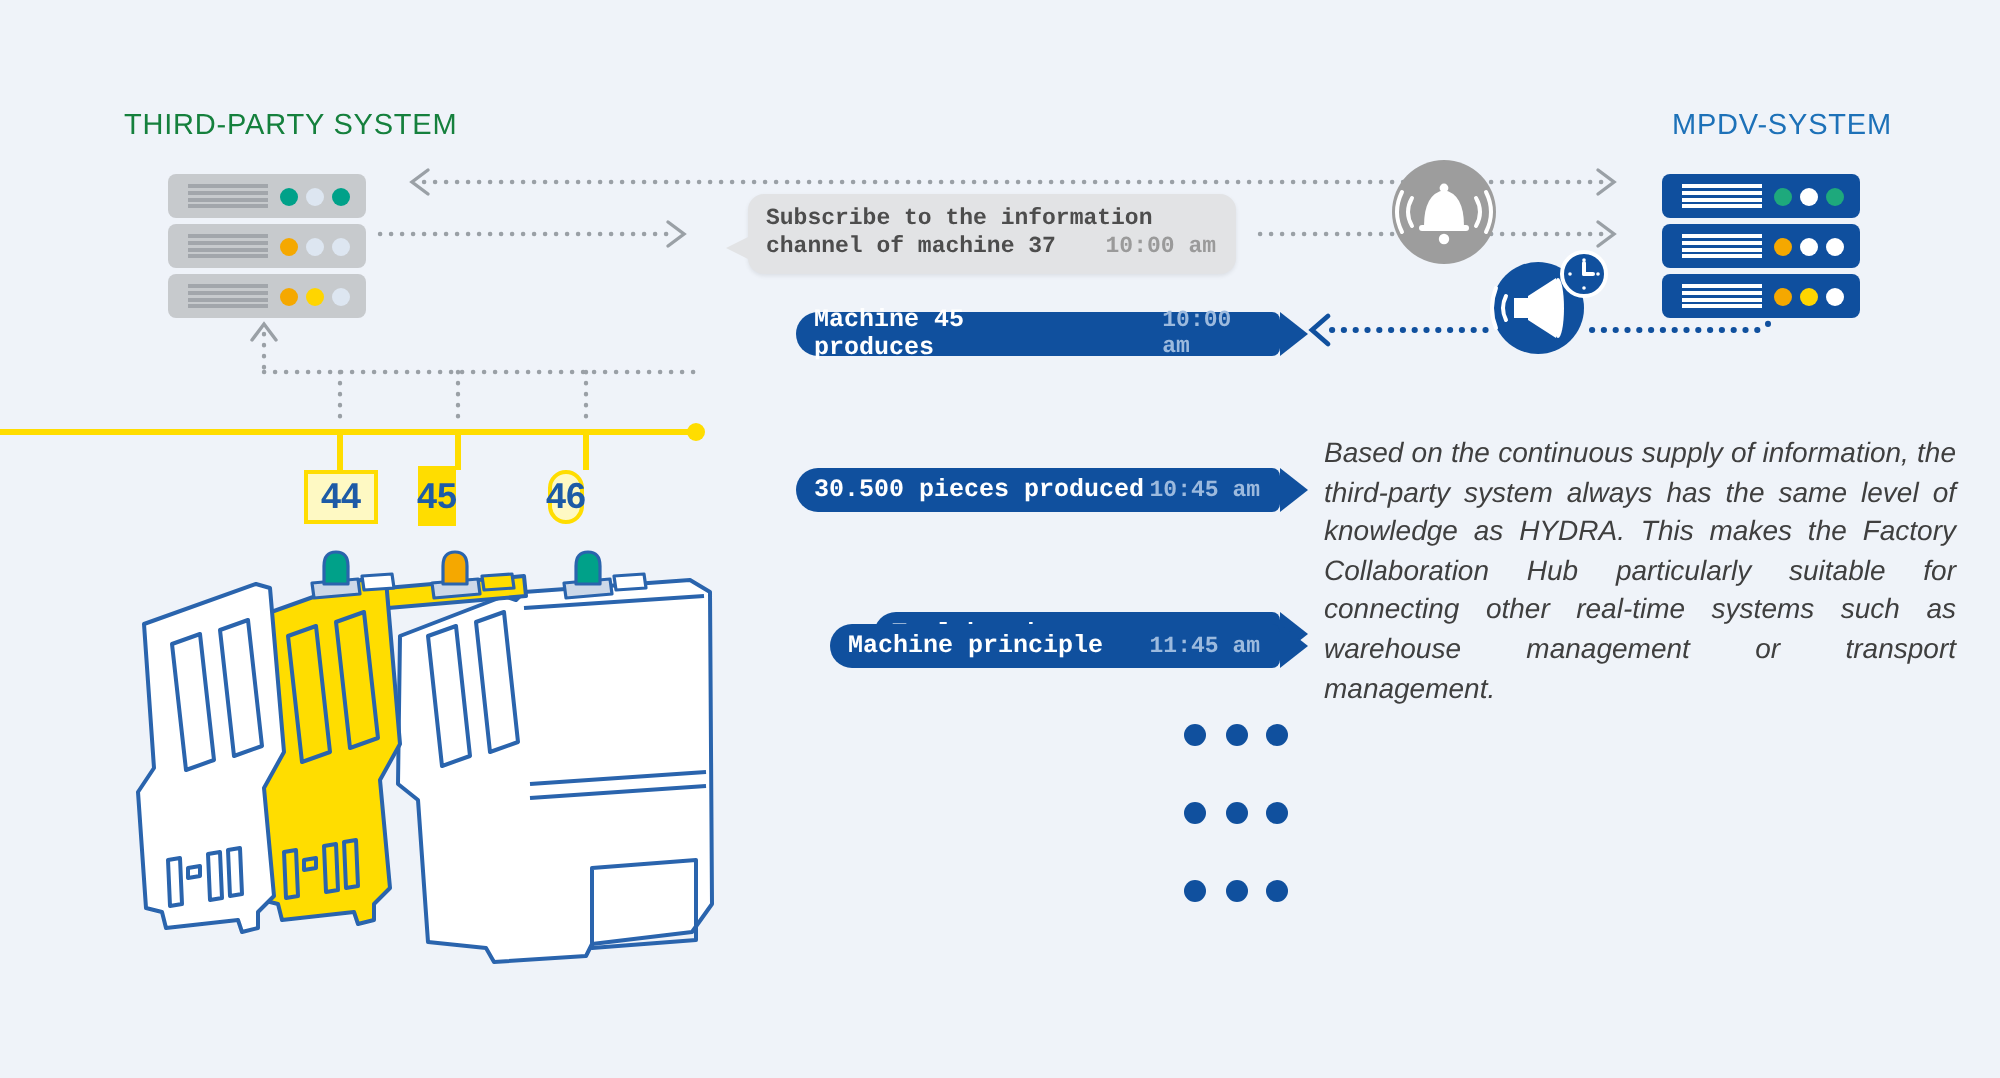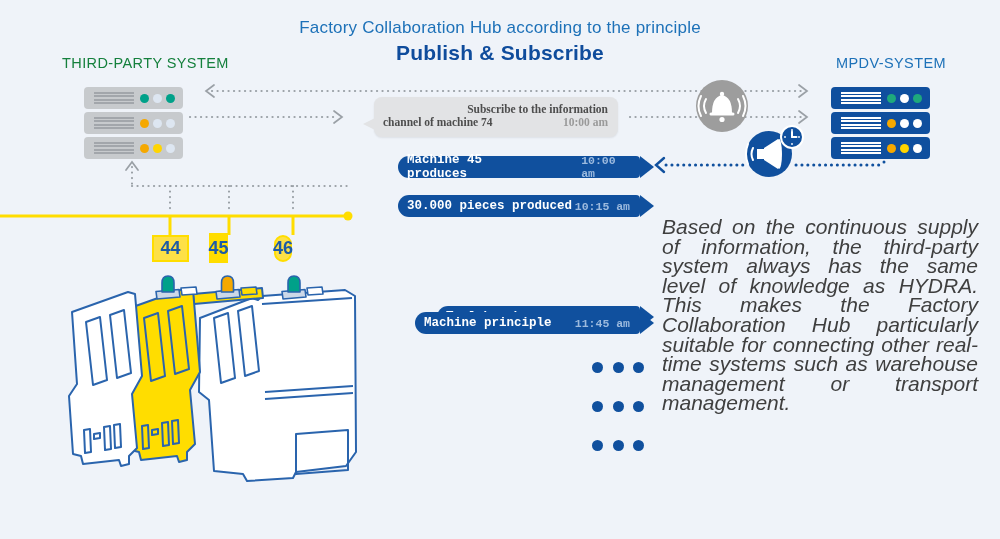--- a/index.html
+++ b/index.html
@@ -23,44 +23,44 @@
   .stack.gray .server{background:#c7cacd;}
   .stack.blue .server{background:#0f4f9e;}
   .stripes{width:40px;height:13px;}
   .stack.gray .stripes{background:repeating-linear-gradient(to bottom,#a2a6ab 0 2px,rgba(0,0,0,0) 2px 3.4px);}
   .stack.blue .stripes{background:repeating-linear-gradient(to bottom,#ffffff 0 2px,rgba(0,0,0,0) 2px 3.4px);}
   .dots{margin-left:auto;display:flex;align-items:center;}
   .dots i{width:9px;height:9px;border-radius:50%;display:inline-block;margin-left:4px;}
 
   
   .bubble{position:absolute;left:374px;top:97px;width:244px;height:40px;background:#e2e3e5;border-radius:8px;z-index:2;
-          font-family:Liberation Serif, serif;font-weight:bold;font-size:11.5px;color:#4d4d4d;
-          padding:6px 10px 0 9px;box-sizing:border-box;box-shadow:0 1px 2px rgba(0,0,0,0.08);text-align:right;}
+          font-family:Liberation Mono, monospace;font-weight:bold;font-size:11.5px;color:#4d4d4d;
+          padding:6px 10px 0 9px;box-sizing:border-box;box-shadow:0 1px 2px rgba(0,0,0,0.08);}
   .bubble::before{content:"";position:absolute;left:-11px;top:21px;width:0;height:0;
           border-top:6px solid transparent;border-bottom:6px solid transparent;border-right:12px solid #e2e3e5;}
   .bubble .row2{display:flex;justify-content:space-between;margin-top:1px;}
   .bubble .time{color:#9a9a9a;}
 
   
   .banner{position:absolute;height:22px;background:#10509e;border-radius:11px 4px 4px 11px;z-index:2;
           display:flex;align-items:center;justify-content:space-between;
           font-family:"Liberation Mono",monospace;font-weight:bold;font-size:12.5px;color:#ffffff;
           padding:0 10px 0 9px;box-sizing:border-box;}
   .banner::after{content:"";position:absolute;left:100%;top:0;width:0;height:0;
           border-top:11px solid transparent;border-bottom:11px solid transparent;border-left:14px solid #10509e;}
   .banner .time{color:#9cbade;font-size:11.5px;}
 
   
-  .numbox{position:absolute;z-index:2;background:#fde047;border:2.5px solid #ffdd00;color:#1d5ba6;
+  .numbox{position:absolute;z-index:2;background:#fef9c3;border:2.5px solid #ffdd00;color:#1d5ba6;
           font-weight:bold;font-size:18px;display:flex;align-items:center;justify-content:center;box-sizing:border-box;}
   .numbox.hl{background:#ffdd00;}
 
   
   .description{position:absolute;left:662px;top:217px;width:316px;z-index:2;
-          font-style:italic;font-size:21px;line-height:19.6px;color:#3f3f3f;text-align:justify;}
+          font-style:italic;font-size:14px;line-height:19.6px;color:#3f3f3f;text-align:justify;}
 
   
   .dotgrid{position:absolute;left:592px;top:362px;z-index:2;}
   .dotrow{display:flex;margin-bottom:28px;}
   .dotrow b{width:11px;height:11px;border-radius:50%;background:#10509e;margin-right:9.5px;}
 </style>
 </head>
 <body>
 
 <div class="stage">
@@ -166,24 +166,20 @@
         <g fill="#ffffff">
           <circle cx="792" cy="130" r="0.9"></circle>
           <circle cx="799" cy="137" r="0.9"></circle>
           <circle cx="792" cy="144" r="0.9"></circle>
           <circle cx="785" cy="137" r="0.9"></circle>
         </g>
       </g>
     </g>
   </svg>
 
-  <div class="title-wrap">
-    <div class="title-line1">Factory Collaboration Hub according to the principle</div>
-    <div class="title-line2">Publish &amp; Subscribe</div>
-  </div>
 
   <div class="sys-label gray">THIRD-PARTY SYSTEM</div>
   <div class="sys-label blue">MPDV-SYSTEM</div>
 
   <div class="stack gray" style="left:84px;top:87px;">
     <div class="server">
       <span class="stripes"></span>
       <span class="dots">
           <i style="background: rgb(0, 161, 137);"></i>
           <i style="background: rgb(221, 230, 241);"></i>
@@ -231,32 +227,32 @@
           <i style="background: rgb(245, 168, 0);"></i>
           <i style="background: rgb(255, 213, 0);"></i>
           <i style="background: rgb(255, 255, 255);"></i>
         </span>
     </div>
   </div>
 
   <div class="bubble">
     <div>Subscribe to the information</div>
     <div class="row2">
-      <span>channel of machine 74</span>
+      <span>channel of machine 37</span>
       <span class="time">10:00 am</span>
     </div>
   </div>
 
   <div class="banner" style="left:398px;top:156px;width:242px;gap:48px;">
     <span>Machine 45 produces</span>
     <span class="time">10:00 am</span>
   </div>
-  <div class="banner" style="left:398px;top:195px;width:242px;">
-    <span>30.000 pieces produced</span>
-    <span class="time">10:15 am</span>
+  <div class="banner" style="left:398px;top:234px;width:242px;">
+    <span>30.500 pieces produced</span>
+    <span class="time">10:45 am</span>
   </div>
   <div class="banner" style="left:437px;top:273px;width:203px;margin-top:33px;">
     <span>Tool breakage</span>
     <span class="time">10:50 am</span>
   </div>
   <div class="banner" style="left:415px;top:312px;width:225px;">
     <span>Machine principle</span>
     <span class="time">11:45 am</span>
   </div>
 

